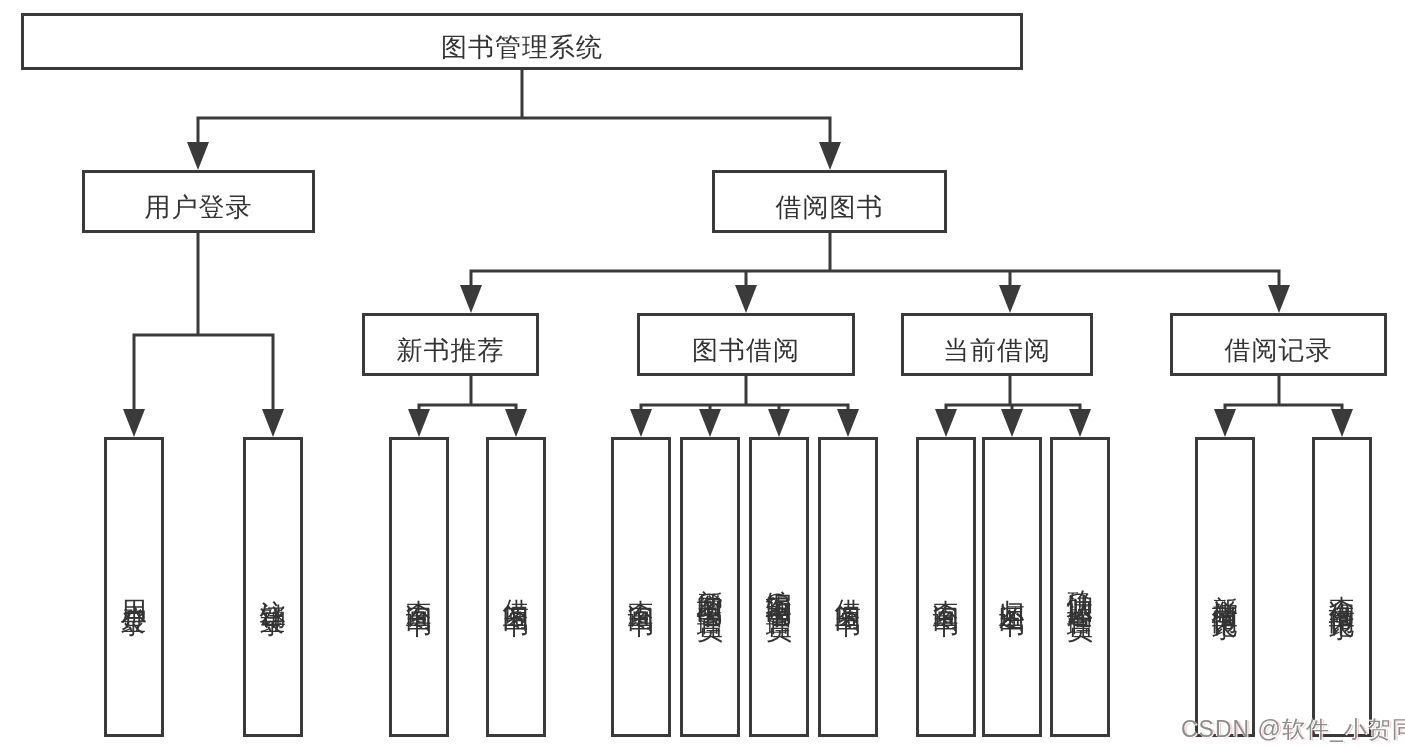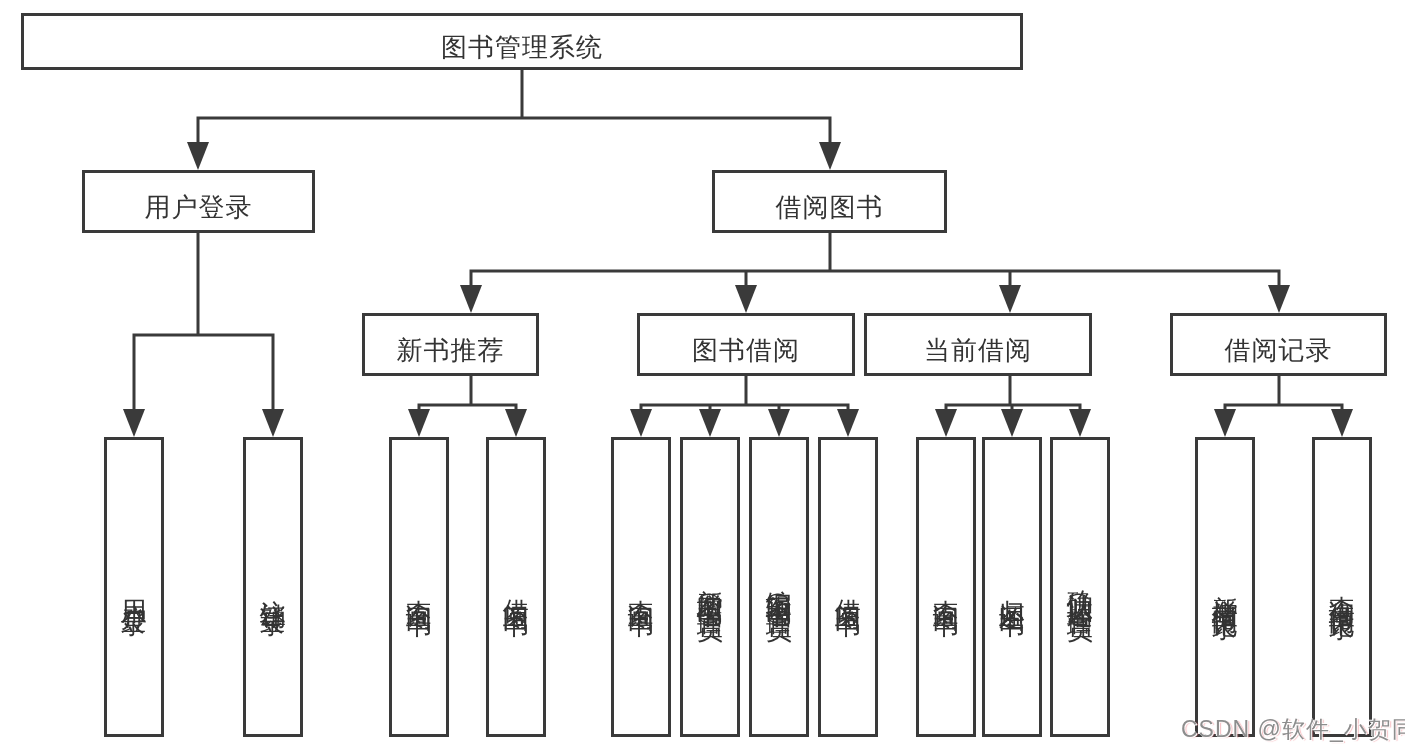--- a/index.html
+++ b/index.html
@@ -106,21 +106,21 @@
   <div class="box" style="left:712px; top:170px; width:235px; height:63px">
     <span class="hlabel">借阅图书</span>
   </div>
 
   <div class="box" style="left:362px; top:313px; width:177px; height:63px">
     <span class="hlabel">新书推荐</span>
   </div>
   <div class="box" style="left:637px; top:313px; width:218px; height:63px">
     <span class="hlabel">图书借阅</span>
   </div>
-  <div class="box" style="left:864px; top:313px; width:228px; height:63px">
+  <div class="box" style="left:901px; top:313px; width:192px; height:63px">
     <span class="hlabel">当前借阅</span>
   </div>
   <div class="box" style="left:1170px; top:313px; width:217px; height:63px">
     <span class="hlabel">借阅记录</span>
   </div>
 
   <div class="box leaf" style="left:104px; top:437px; width:60px; height:300px">
     <span class="vlabel">用户登录</span>
   </div>
   <div class="box leaf" style="left:243px; top:437px; width:60px; height:300px">

